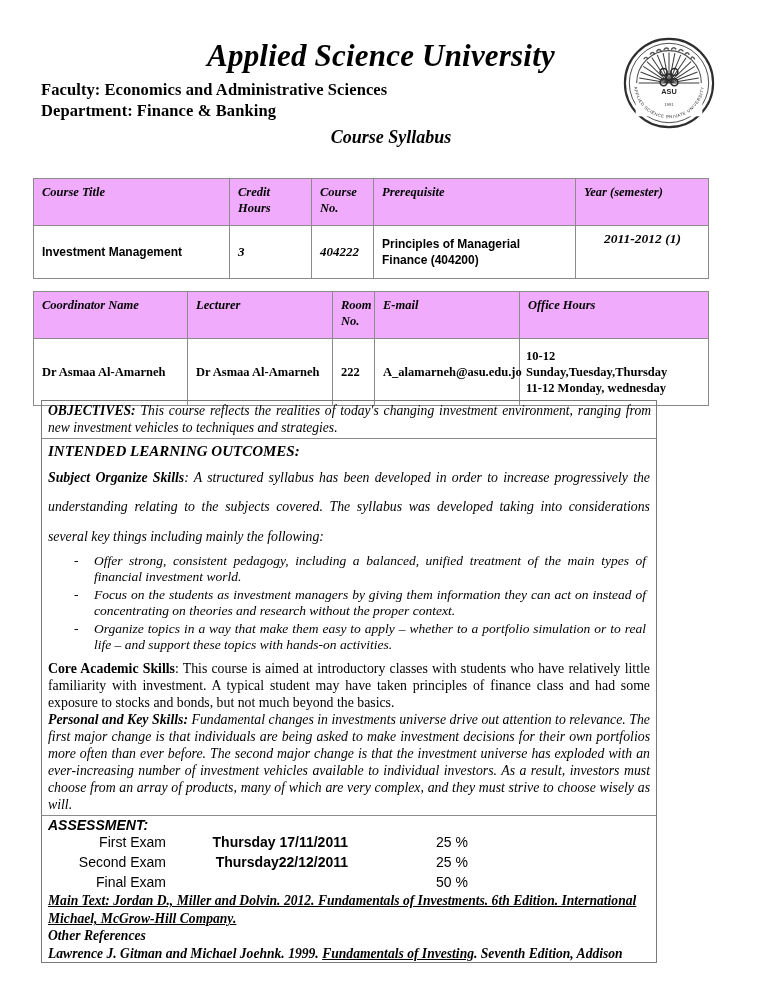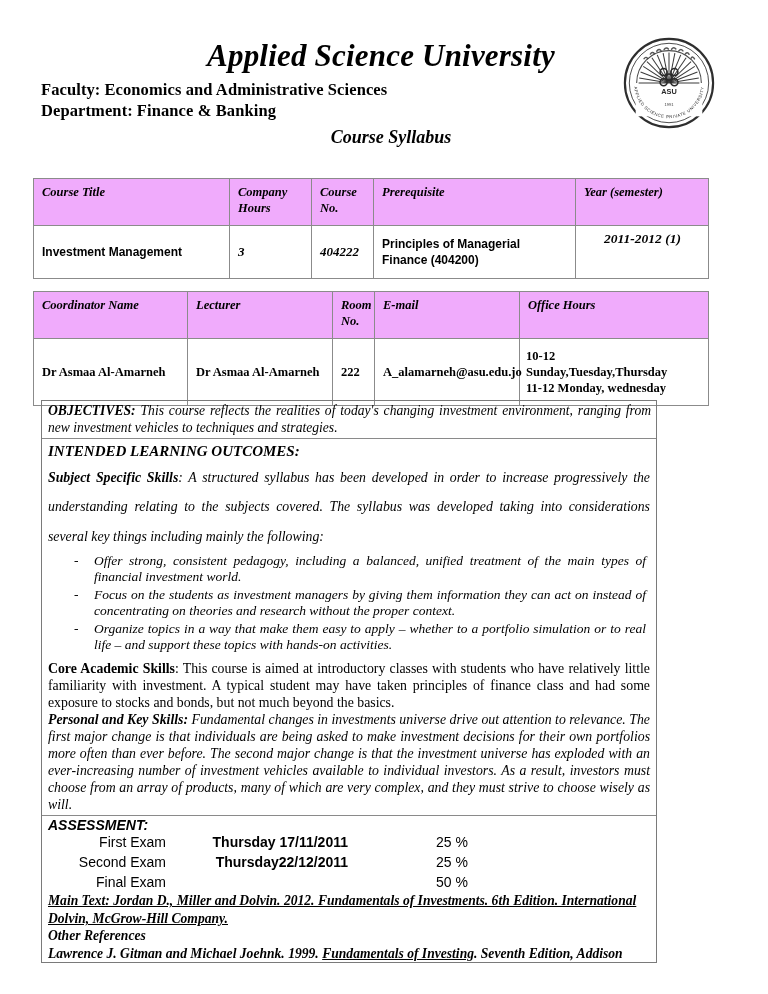--- a/index.html
+++ b/index.html
@@ -342,21 +342,21 @@
     <colgroup>
       <col style="width:196px">
         <col style="width:82px">
         <col style="width:62px">
         <col style="width:202px">
         <col style="width:133px">
     </colgroup>
     <tbody>
         <tr class="hdr">
       <td>Course Title</td>
-      <td>Company Hours</td>
+      <td>Credit Hours</td>
       <td>Course No.</td>
       <td>Prerequisite</td>
       <td>Year (semester)</td>
     </tr>
     <tr class="body">
       <td>Investment Management</td>
       <td class="serif-it">3</td>
       <td class="serif-it">404222</td>
       <td>Principles of Managerial Finance (404200)</td>
       <td class="year-cell">2011-2012 (1)</td>
@@ -399,21 +399,21 @@
     
     <div class="obj-text">
       <b>OBJECTIVES:</b><span> This course reflects the realities of today's changing investment environment, ranging from new investment vehicles to techniques and strategies.</span>
     </div>
 
     
     <div class="cb-divider"></div>
     <div class="ilo-head">INTENDED LEARNING OUTCOMES:</div>
 
     <div class="sss">
-      <b>Subject Specific Skills</b><span>: A structured syllabus has been developed in order to increase progressively the understanding relating to the subjects covered. The syllabus was developed taking into considerations several key things including mainly the following:</span>
+      <b>Subject Organize Skills</b><span>: A structured syllabus has been developed in order to increase progressively the understanding relating to the subjects covered. The syllabus was developed taking into considerations several key things including mainly the following:</span>
     </div>
 
     <div class="bullet-wrap">
       <ul class="bullets">
         <li>Offer strong, consistent pedagogy, including a balanced, unified treatment of the main types of financial investment world.</li>
         <li>Focus on the students as investment managers by giving them information they can act on instead of concentrating on theories and research without the proper context.</li>
         <li>Organize topics in a way that make them easy to apply – whether to a portfolio simulation or to real life – and support these topics with hands-on activities.</li>
       </ul>
     </div>
 
@@ -443,19 +443,19 @@
       <tr>
         <td class="ex-name">Final Exam</td>
         <td class="ex-date"></td>
         <td class="ex-pct">50 %</td>
       </tr>
     </tbody>
       </table>
 
     
     <div class="ref-line ref-underline">Main Text: Jordan D., Miller and Dolvin. 2012. Fundamentals of Investments. 6th Edition. International</div>
-    <div class="ref-line ref-underline" style="display:inline-block">Dolvin, McGrow-Hill Company.</div>
+    <div class="ref-line ref-underline" style="display:inline-block">Michael, McGrow-Hill Company.</div>
     <div class="ref-line">Other References</div>
     <div class="ref-line"><span>Lawrence J. Gitman and Michael Joehnk. 1999. </span><span class="u">Fundamentals of Investing</span><span>. Seventh Edition, Addison</span></div>
 
   </div>
 
 </div>
 
 </body></html>

